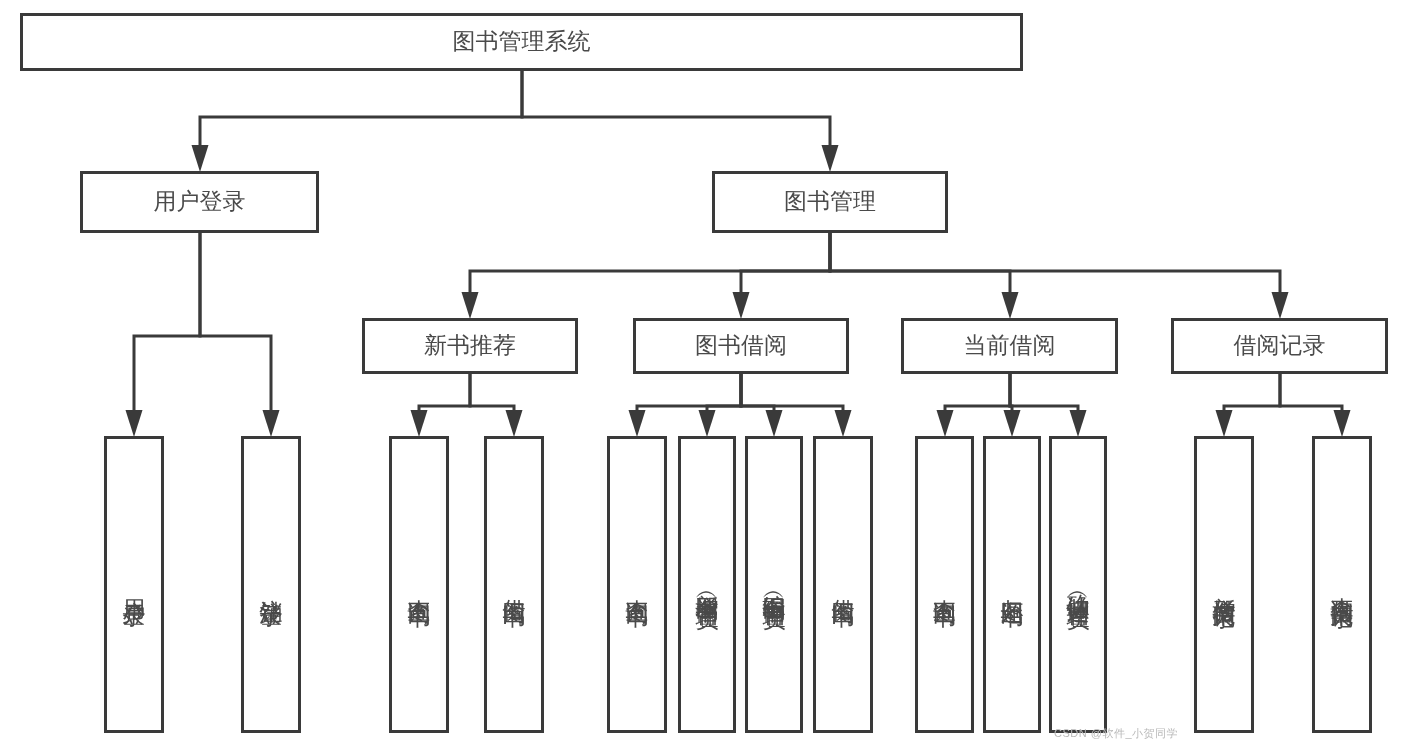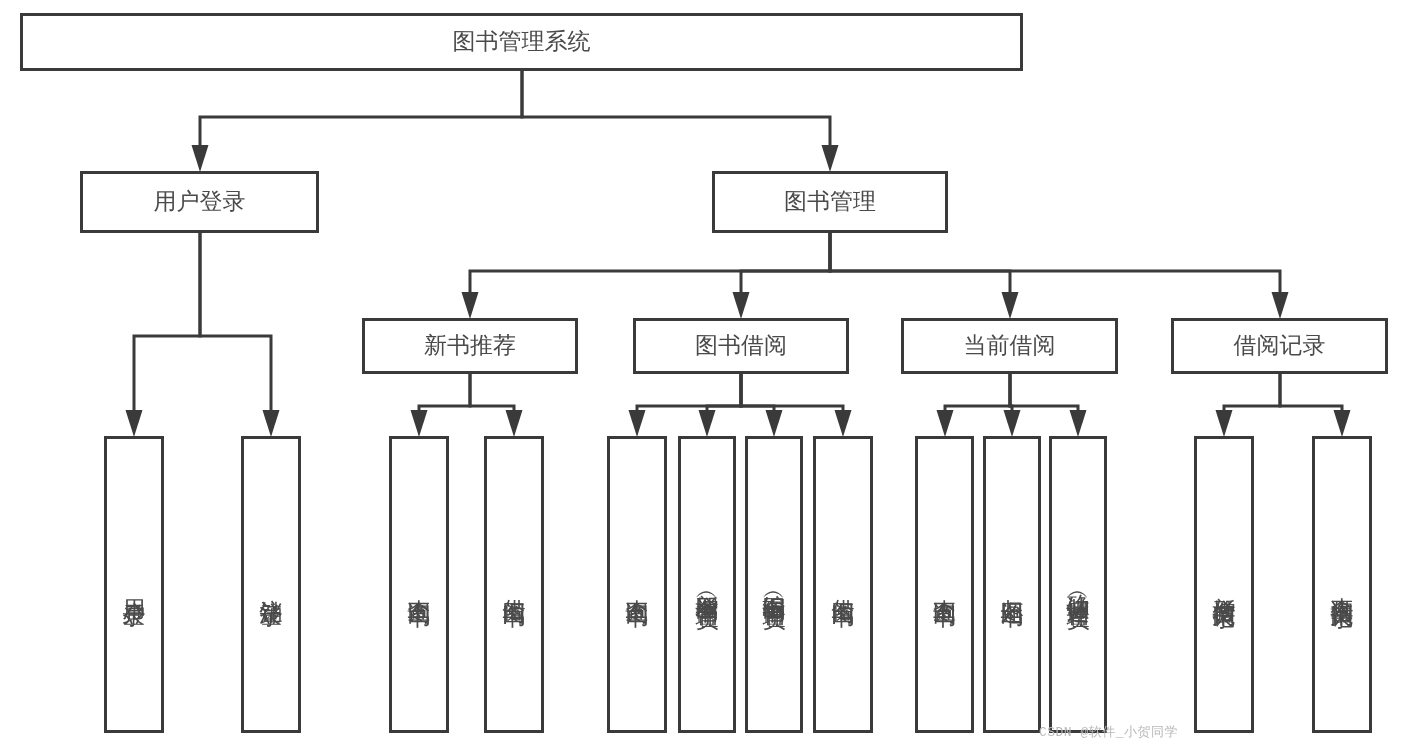--- a/index.html
+++ b/index.html
@@ -67,22 +67,22 @@
     align-items: center;
     justify-content: center;
     white-space: nowrap;
     pointer-events: none;
     user-select: none;
   }
   #watermark {
     position: absolute;
     right: 8px;
     bottom: 6px;
-    font-family: Liberation Mono, monospace;
-    font-size: 13px;
+    font-family: Liberation Sans, sans-serif;
+    font-size: 11px;
     color: #b9b9b9;
     letter-spacing: 0.5px;
     white-space: nowrap;
     user-select: none;
   }
 </style>
 </head>
 <body>
 
 <div id="diagram-root">

